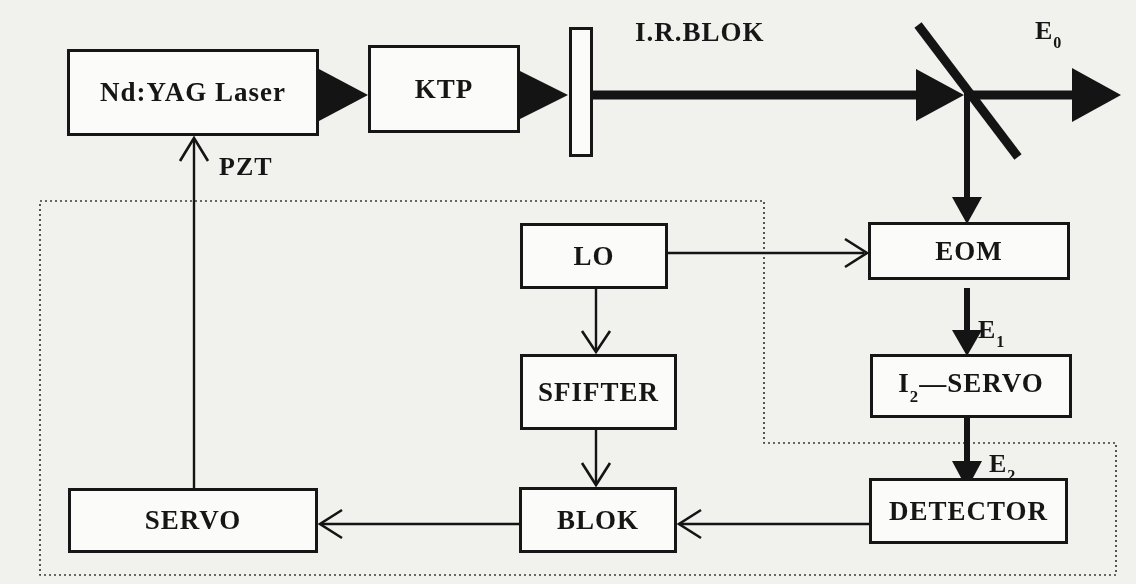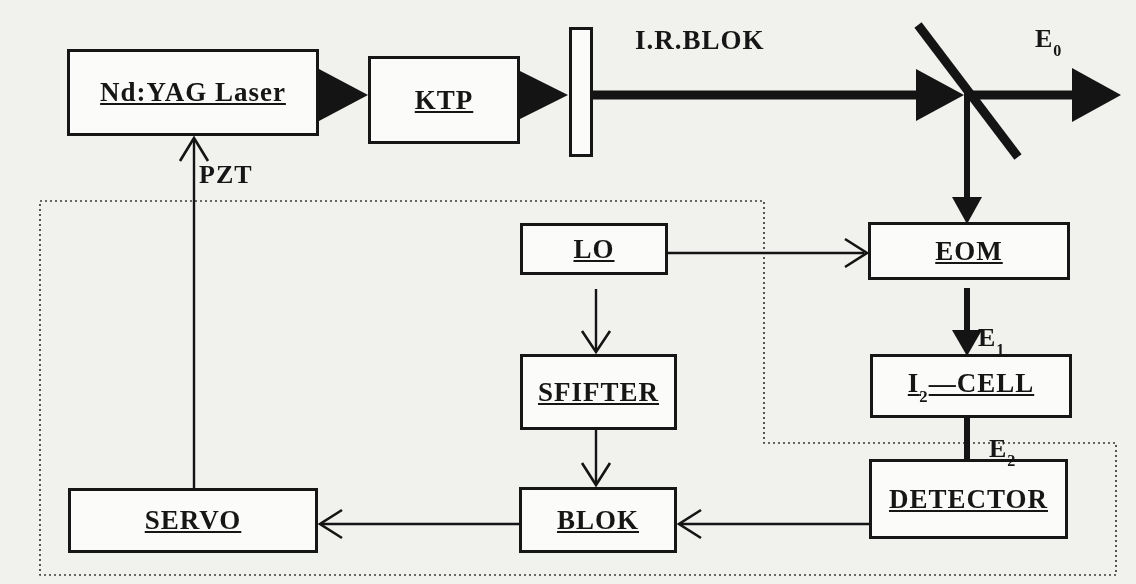--- a/index.html
+++ b/index.html
@@ -19,28 +19,26 @@
   .stage svg{position:absolute;left:0;top:0;}
   .block{
     position:absolute;
     box-sizing:border-box;
     background:var(--fill);
     border:3px solid var(--ink);
     display:flex;align-items:center;justify-content:center;
     font-size:27px;font-weight:700;
     letter-spacing:1px;
     white-space:nowrap;
-    text-decoration:underline;
   }
   .lbl{
     position:absolute;
     font-size:26px;font-weight:700;
     letter-spacing:1px;
     white-space:nowrap;
-    margin-top:8px;
   }
   sub{
     font-size:0.62em;
     position:relative;bottom:-0.18em;
     font-weight:700;
   }
 </style>
 </head>
 <body>
 
@@ -114,63 +112,63 @@
     <g>
       <line x1="194" y1="488" x2="194" y2="140" stroke="#141414" stroke-width="2.4"></line>
       <path d="M180,161 L194,138 L208,161" fill="none" stroke="#141414" stroke-width="2.6"></path>
     </g>
   </svg>
 
   <div class="block" style="left:67px;top:49px;width:252px;height:87px">
     <span>Nd:YAG Laser</span>
   </div>
 
-  <div class="block" style="left:368px;top:56px;width:152px;height:88px">
+  <div class="block" style="left:368px;top:45px;width:152px;height:88px">
     <span>KTP</span>
   </div>
 
   <div class="block" style="left:569px;top:27px;width:24px;height:130px"></div>
 
   <div class="block" style="left:868px;top:222px;width:202px;height:58px">
     <span>EOM</span>
   </div>
 
   <div class="block" style="left:870px;top:354px;width:202px;height:64px">
-    <span><span>I</span><sub>2</sub><span>—CELL</span></span>
+    <span><span>I</span><sub>2</sub><span>—SERVO</span></span>
   </div>
 
-  <div class="block" style="left:869px;top:459px;width:199px;height:80px">
+  <div class="block" style="left:869px;top:478px;width:199px;height:66px">
     <span>DETECTOR</span>
   </div>
 
-  <div class="block" style="left:520px;top:223px;width:148px;height:52px">
+  <div class="block" style="left:520px;top:223px;width:148px;height:66px">
     <span>LO</span>
   </div>
 
   <div class="block" style="left:520px;top:354px;width:157px;height:76px">
     <span>SFIFTER</span>
   </div>
 
   <div class="block" style="left:519px;top:487px;width:158px;height:66px">
     <span>BLOK</span>
   </div>
 
   <div class="block" style="left:68px;top:488px;width:250px;height:65px">
     <span>SERVO</span>
   </div>
 
   <div class="lbl" style="left:635px;top:17px;font-size:27px">I.R.BLOK</div>
 
-  <div class="lbl" style="left:199px;top:152px">PZT</div>
+  <div class="lbl" style="left:219px;top:152px">PZT</div>
 
   <div class="lbl" style="left:1035px;top:16px">
     <span>E</span><sub>0</sub>
   </div>
 
   <div class="lbl" style="left:978px;top:315px">
     <span>E</span><sub>1</sub>
   </div>
 
-  <div class="lbl" style="left:989px;top:426px">
+  <div class="lbl" style="left:989px;top:449px">
     <span>E</span><sub>2</sub>
   </div>
 
 </div>
 
 </body></html>

